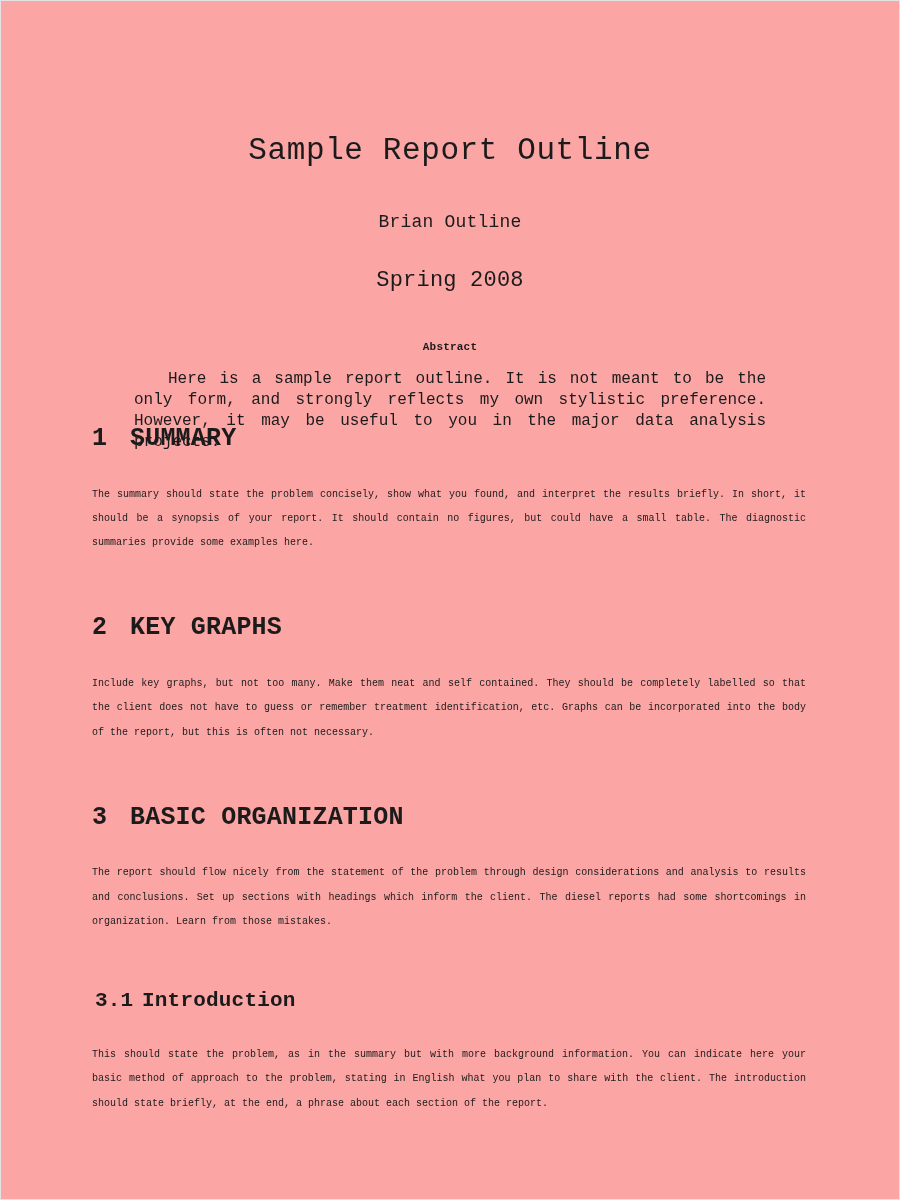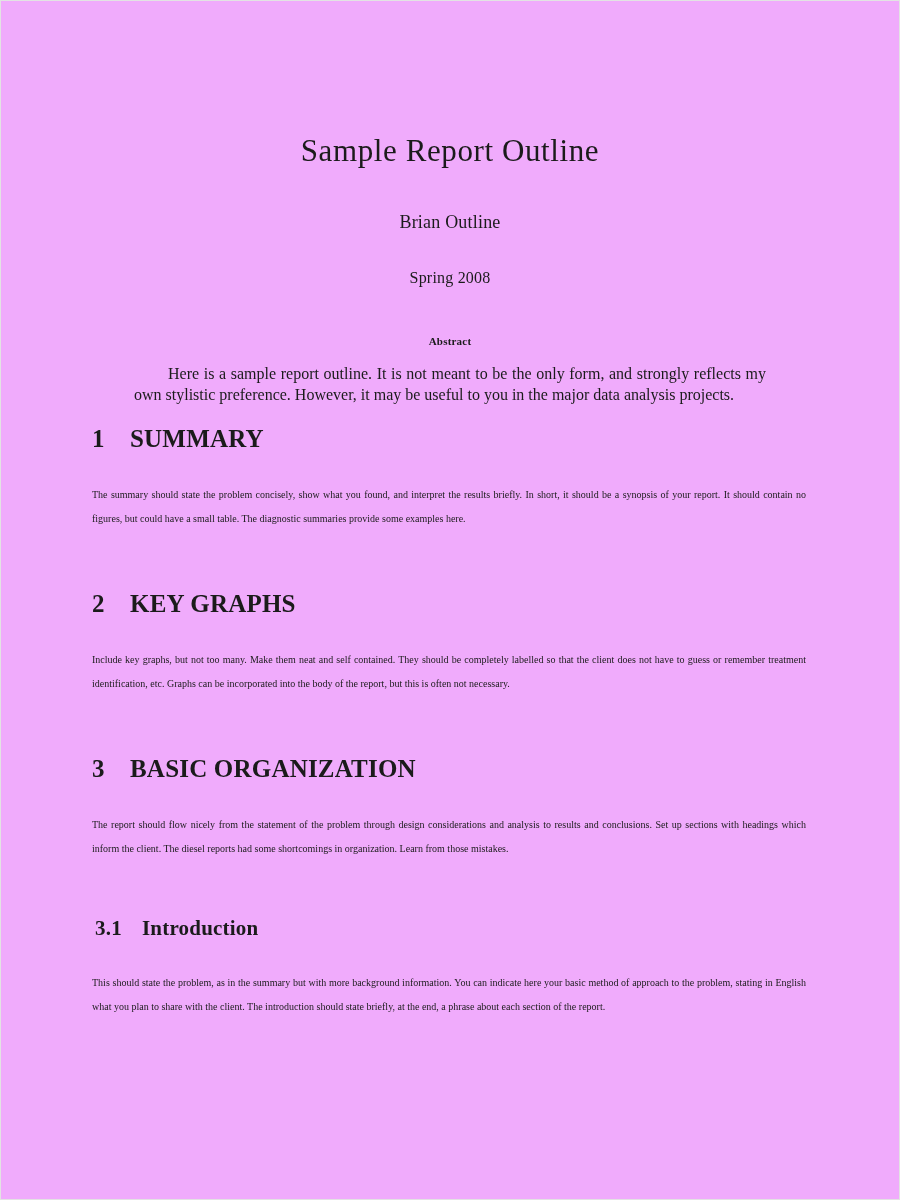--- a/index.html
+++ b/index.html
@@ -5,25 +5,25 @@
   html, body {
     margin: 0;
     padding: 0;
     background: #ffffff;
   }
 
   .page {
     position: relative;
     width: 900px;
     height: 1200px;
-    background: #f0abfc;
+    background: #fca5a5;
     border: 1px solid #e3e3e3;
     box-sizing: border-box;
     overflow: hidden;
-    font-family: Liberation Serif, serif;
+    font-family: Liberation Mono, monospace;
     color: #1b1b1b;
   }
 
   
   .titleblock {
     text-align: center;
   }
 
   .doc-title {
     font-size: 31px;
@@ -36,21 +36,21 @@
 
   .doc-author {
     font-size: 18px;
     font-weight: 400;
     margin: 0;
     padding-top: 44px;
     letter-spacing: 0.2px;
   }
 
   .doc-date {
-    font-size: 16px;
+    font-size: 22px;
     font-weight: 400;
     margin: 0;
     padding-top: 36px;
     letter-spacing: 0.2px;
   }
 
   
   .abstract-wrap {
     margin: 0 auto;
     width: 632px;      

